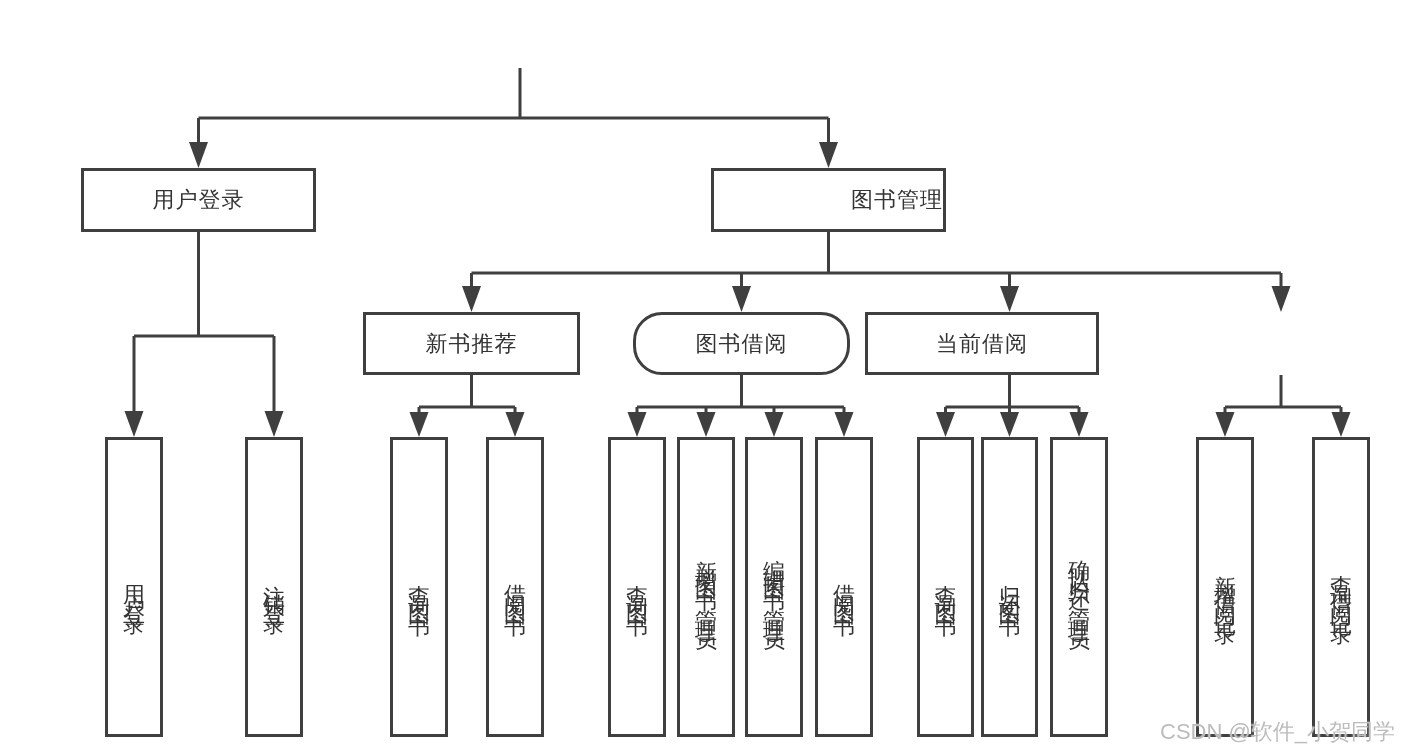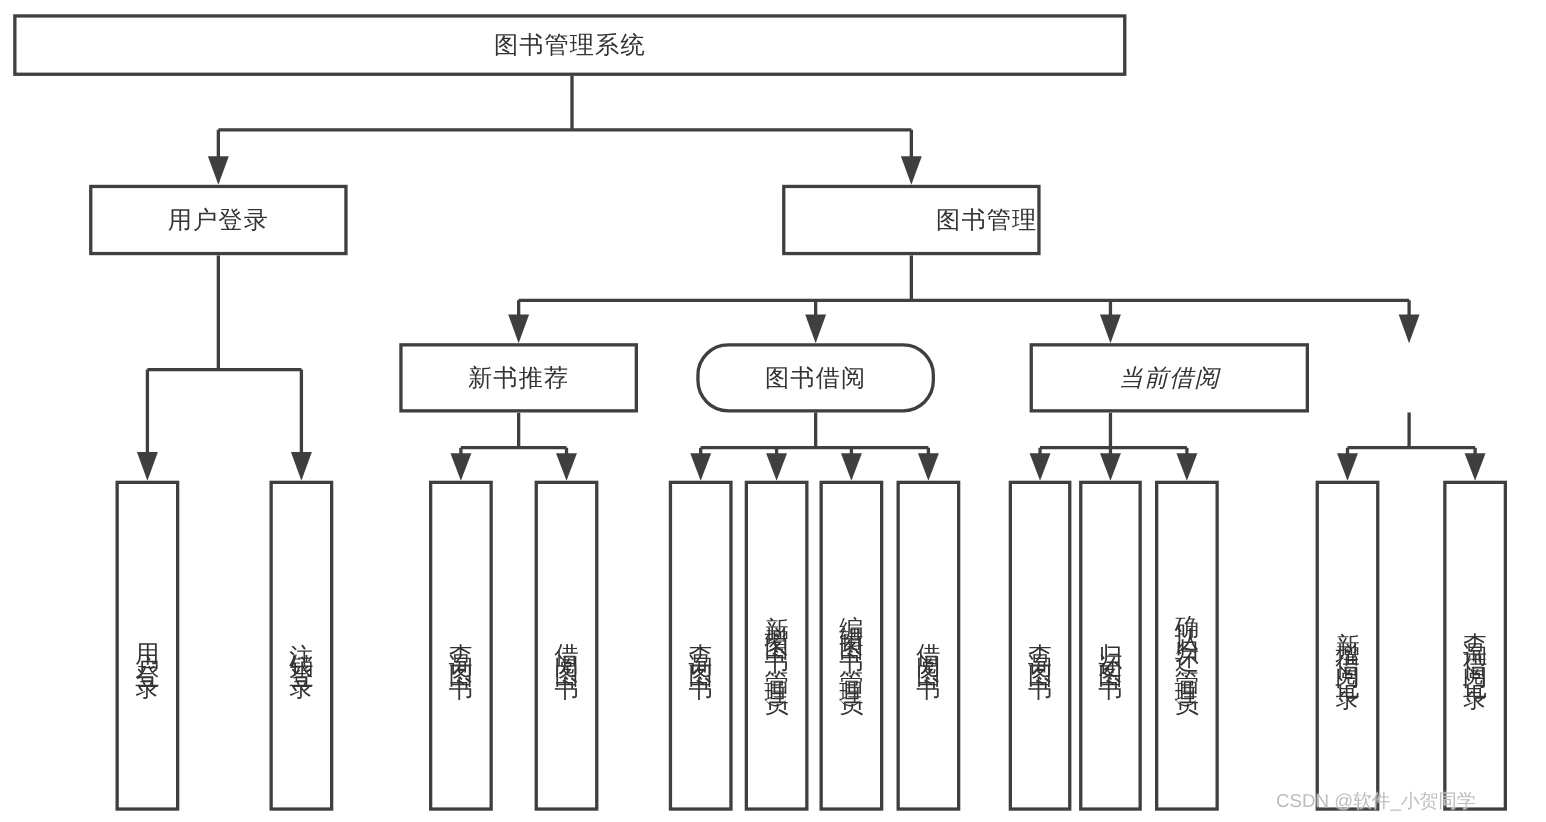--- a/index.html
+++ b/index.html
@@ -31,21 +31,21 @@
     font-size: 22px;
     line-height: 1;
     letter-spacing: 10px;
     white-space: nowrap;
   }
   .watermark {
     position: absolute;
     left: 1160px;
     top: 717px;
     width: 245px;
-    font-size: 17px;
+    font-size: 22px;
     color: var(--watermark, #bcbcbc);
     text-shadow: 0 0 2px #ffffff;
     white-space: nowrap;
     z-index: 5;
   }
 </style>
 </head>
 <body>
 
 <div class="canvas">
@@ -93,38 +93,35 @@
       <polygon class="arrow" points="1069.5,412 1088.5,412 1079,437"></polygon>
     </g>
 
     <path class="wire" d="M1281 375 V407 M1225 407 H1341 M1225 407 V414 M1341 407 V414"></path>
     <g>
       <polygon class="arrow" points="1215.5,412 1234.5,412 1225,437"></polygon>
       <polygon class="arrow" points="1331.5,412 1350.5,412 1341,437"></polygon>
     </g>
   </svg>
 
-  <div class="node node-h" style="left:12px; top:13px; width:1012px; height:56px;">
-    <span class="lbl">图书管理系统</span>
-  </div>
 
   <div class="node node-h" style="left:81px; top:168px; width:235px; height:64px;">
     <span class="lbl">用户登录</span>
   </div>
   <div class="node node-h" style="left:711px; top:168px; width:235px; height:64px;justify-content:flex-end;">
     <span class="lbl">图书管理</span>
   </div>
 
   <div class="node node-h" style="left:363px; top:312px; width:217px; height:63px;">
     <span class="lbl">新书推荐</span>
   </div>
   <div class="node node-h" style="left:633px; top:312px; width:217px; height:63px;border-radius:29px;">
     <span class="lbl">图书借阅</span>
   </div>
-  <div class="node node-h" style="left:936px; top:312px; width:254px; height:63px;font-style:italic;">
+  <div class="node node-h" style="left:865px; top:312px; width:234px; height:63px;">
     <span class="lbl">当前借阅</span>
   </div>
 
   <div class="node node-v" style="left:105px; top:437px; width:58px; height:300px;">
     <span class="lbl">用户登录</span>
   </div>
   <div class="node node-v" style="left:245px; top:437px; width:58px; height:300px;">
     <span class="lbl">注销登录</span>
   </div>
 

